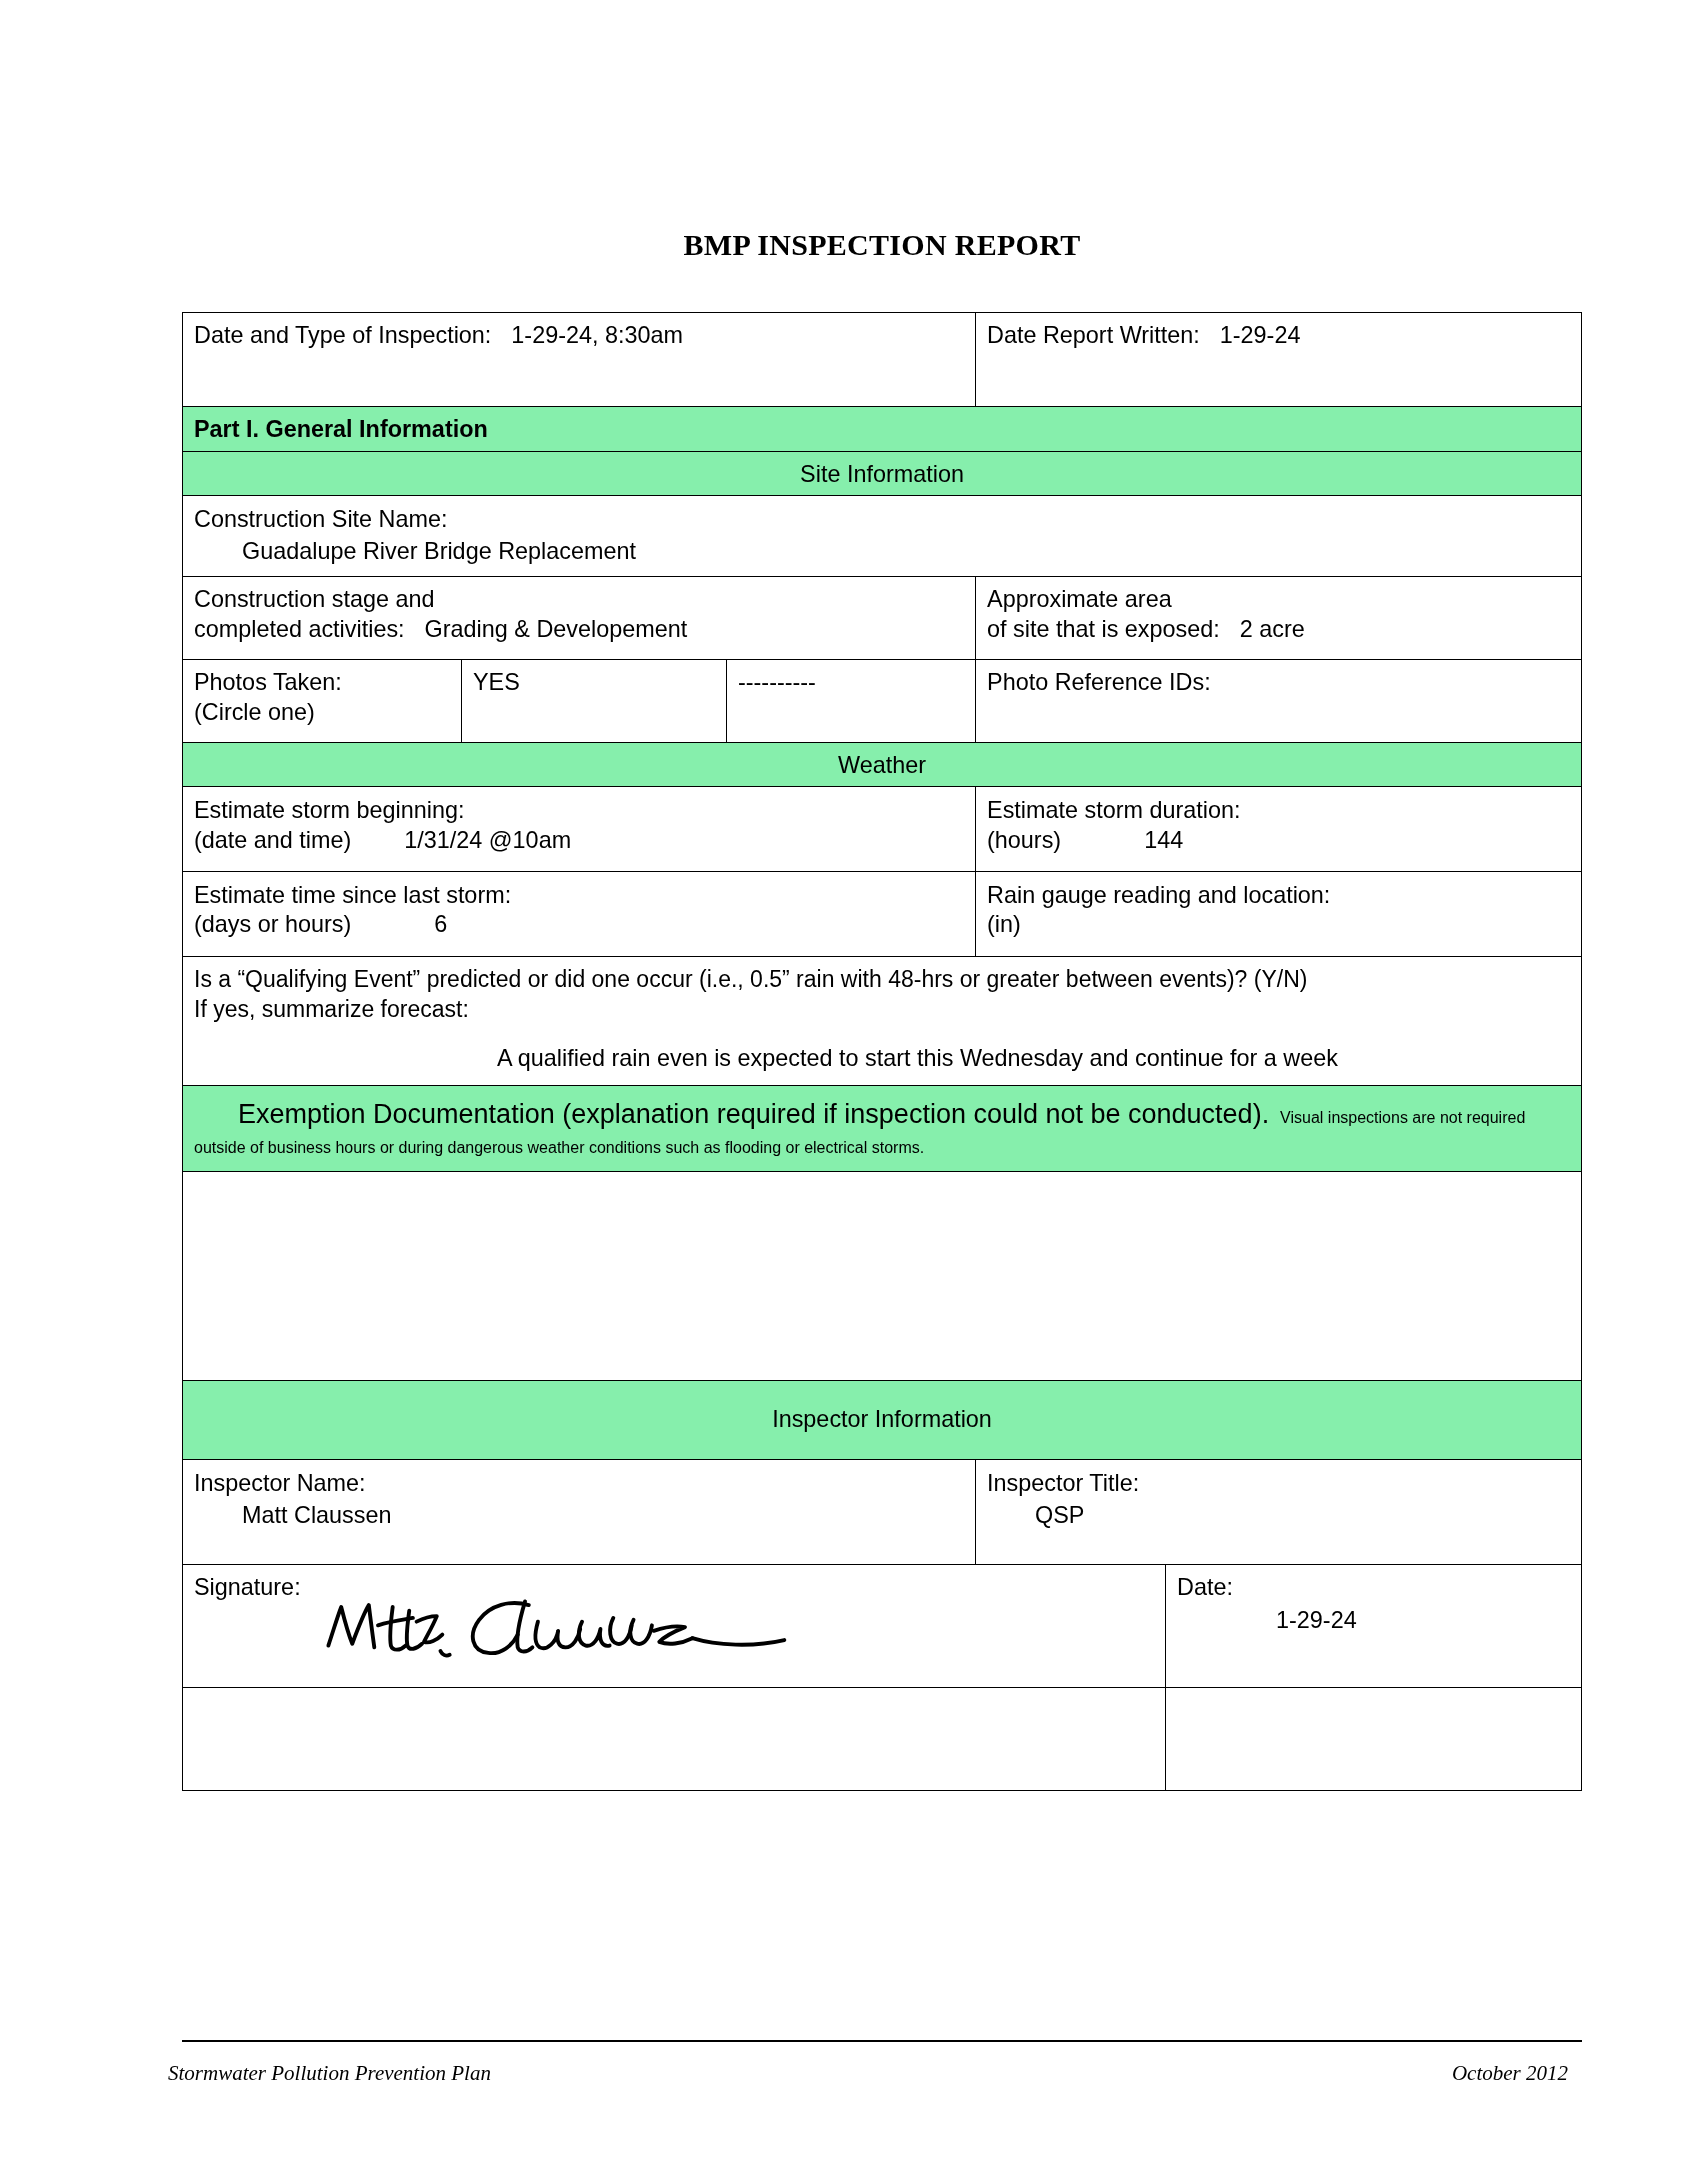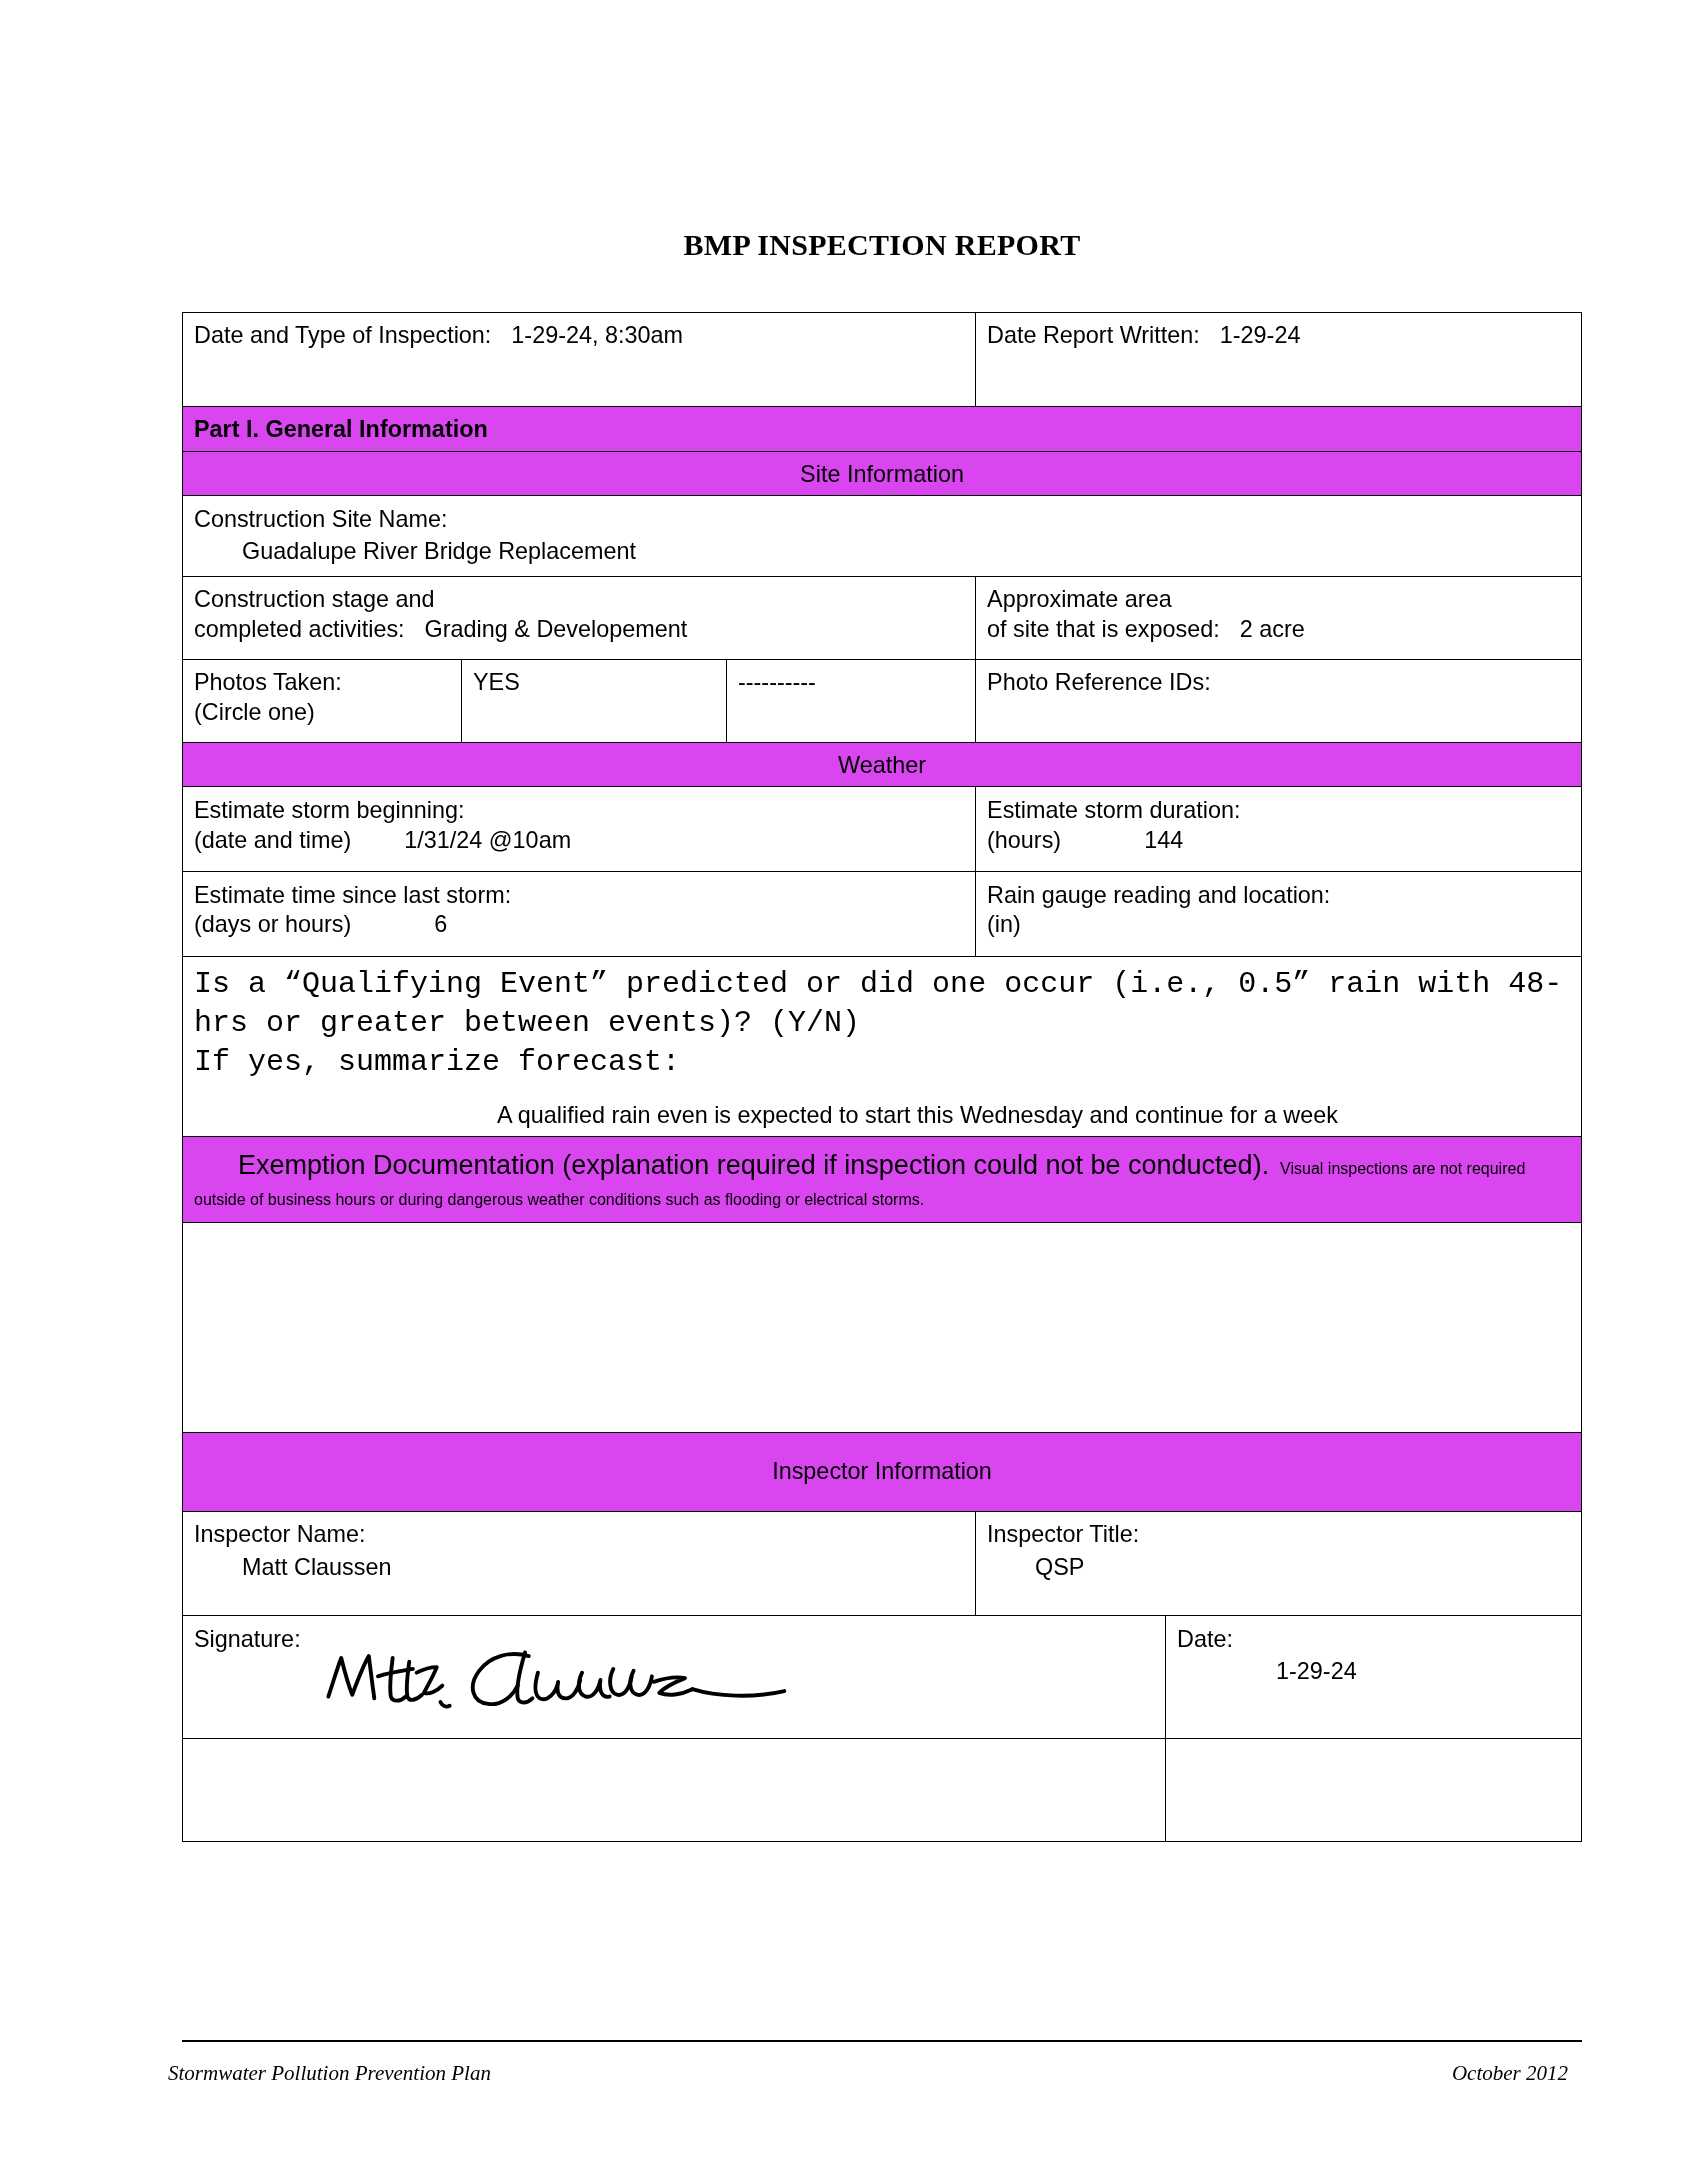--- a/index.html
+++ b/index.html
@@ -45,21 +45,21 @@
     table-layout: fixed;
   }
   .form td {
     border: 1.4px solid #000;
     vertical-align: top;
     padding: 8.3px 11px 5.5px 11px;
     font-size: 23.4px;
     line-height: 1.28;
   }
   .shade {
-    background: #d946ef;
+    background: #86efac;
   }
   .band-center {
     text-align: center;
     font-size: 27.5px;
     padding-top: 14.7px;
     padding-bottom: 14.7px;
   }
   .band-left {
     font-weight: bold;
     font-size: 27.5px;
@@ -95,23 +95,22 @@
     line-height: 1.3;
   }
   .exempt-head {
     font-size: 27px;
     margin-left: 44px;
   }
   .exempt-rest {
     font-size: 16px;
   }
   .qual-text {
-    font-size: 30px;
+    font-size: 23px;
     line-height: 1.3;
-    font-family: Liberation Mono, monospace;
   }
   .qual-answer {
     display: block;
     margin-top: 18.4px;
     padding-left: 303px;
   }
   .sig-cell {
     position: relative;
     height: 108px;
   }

